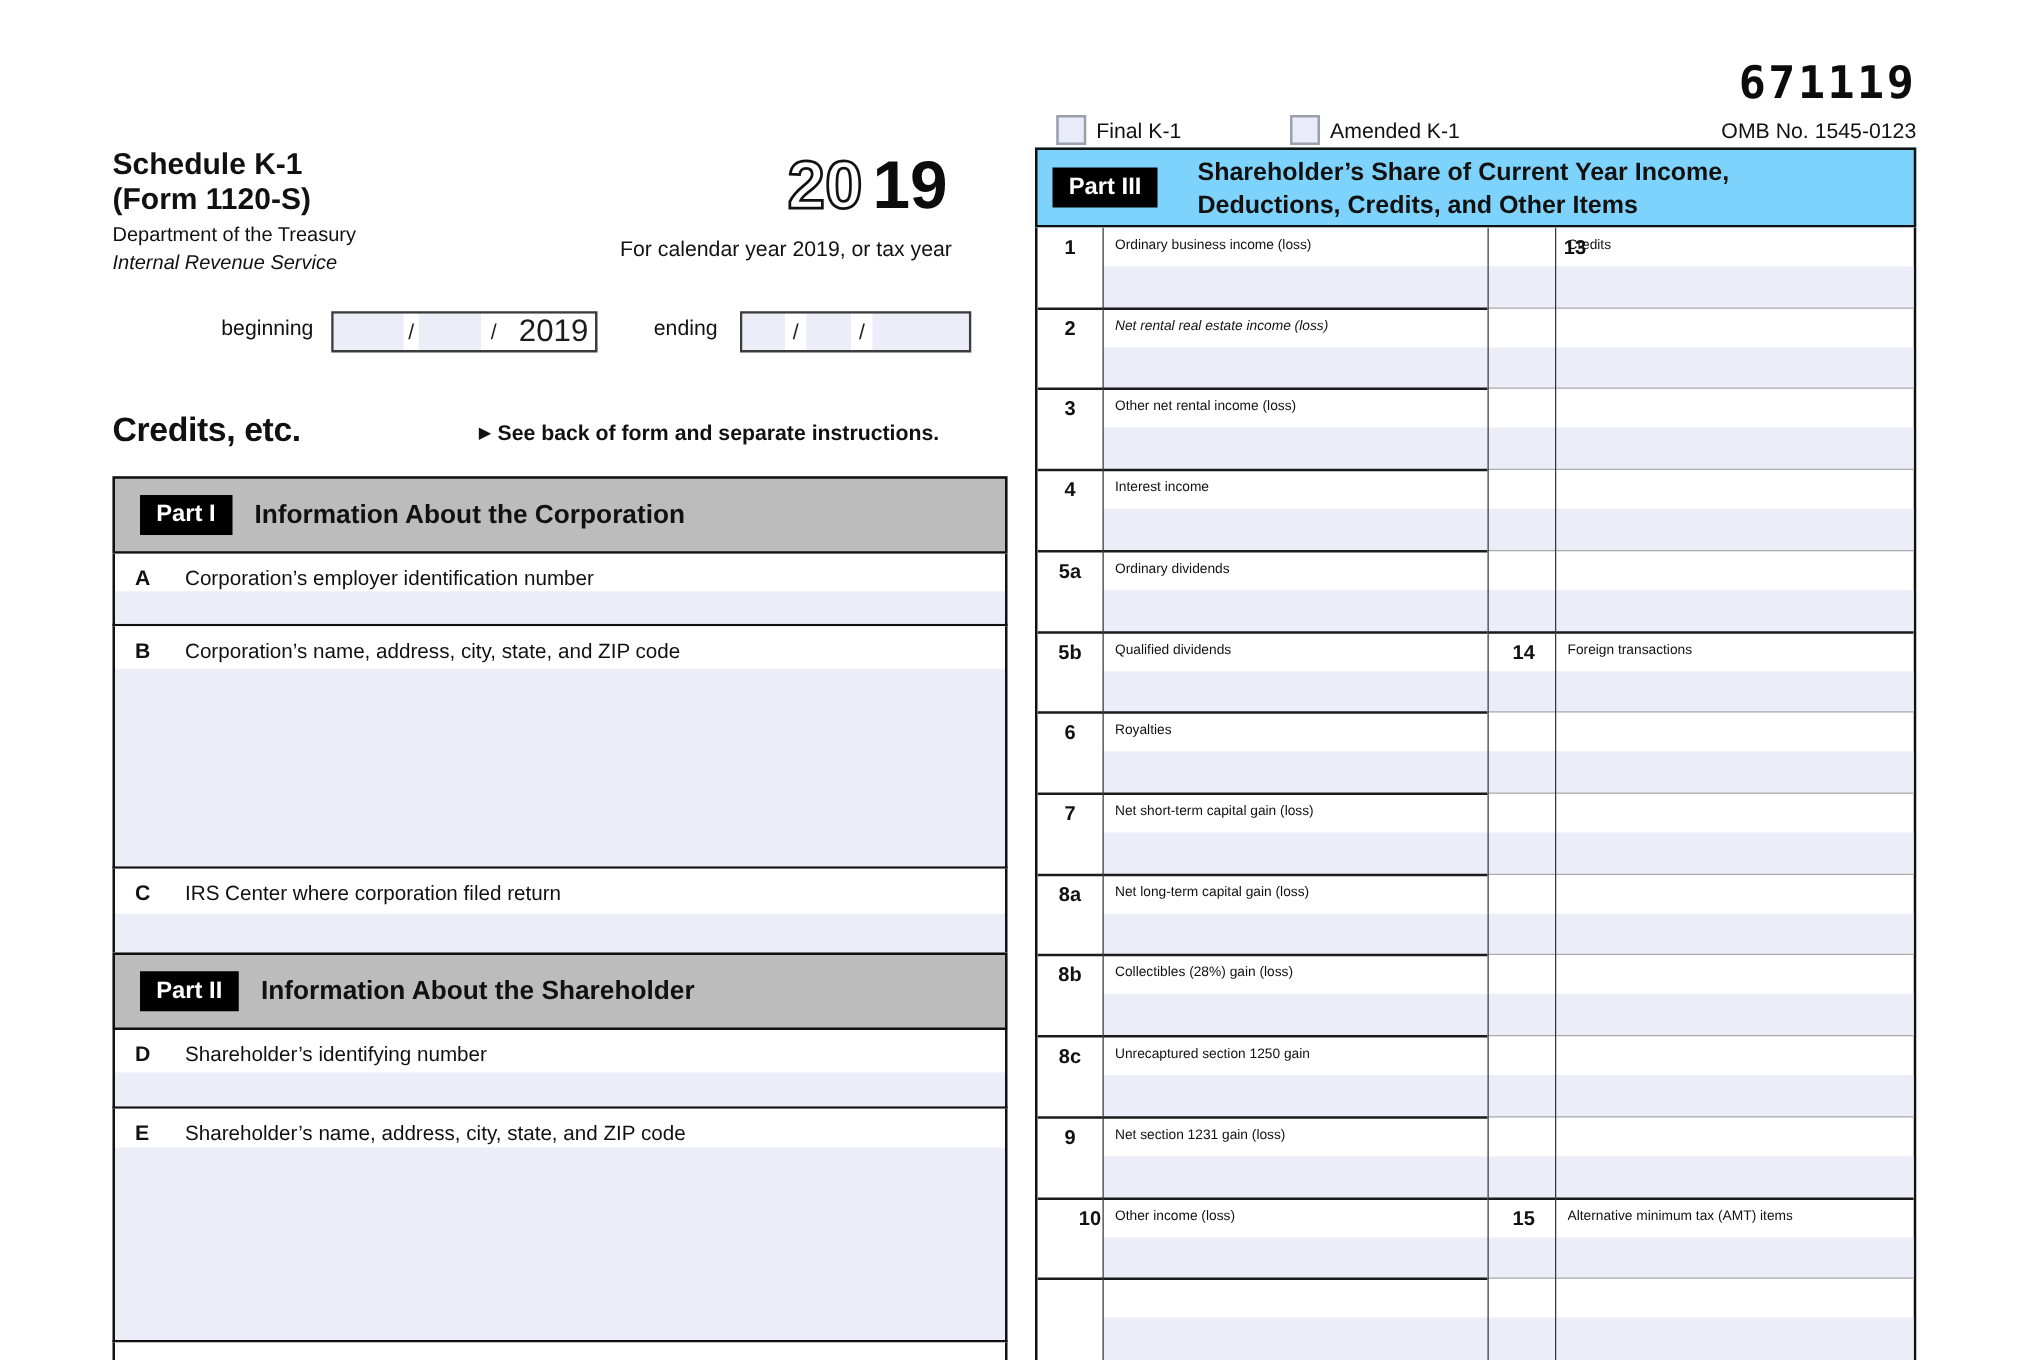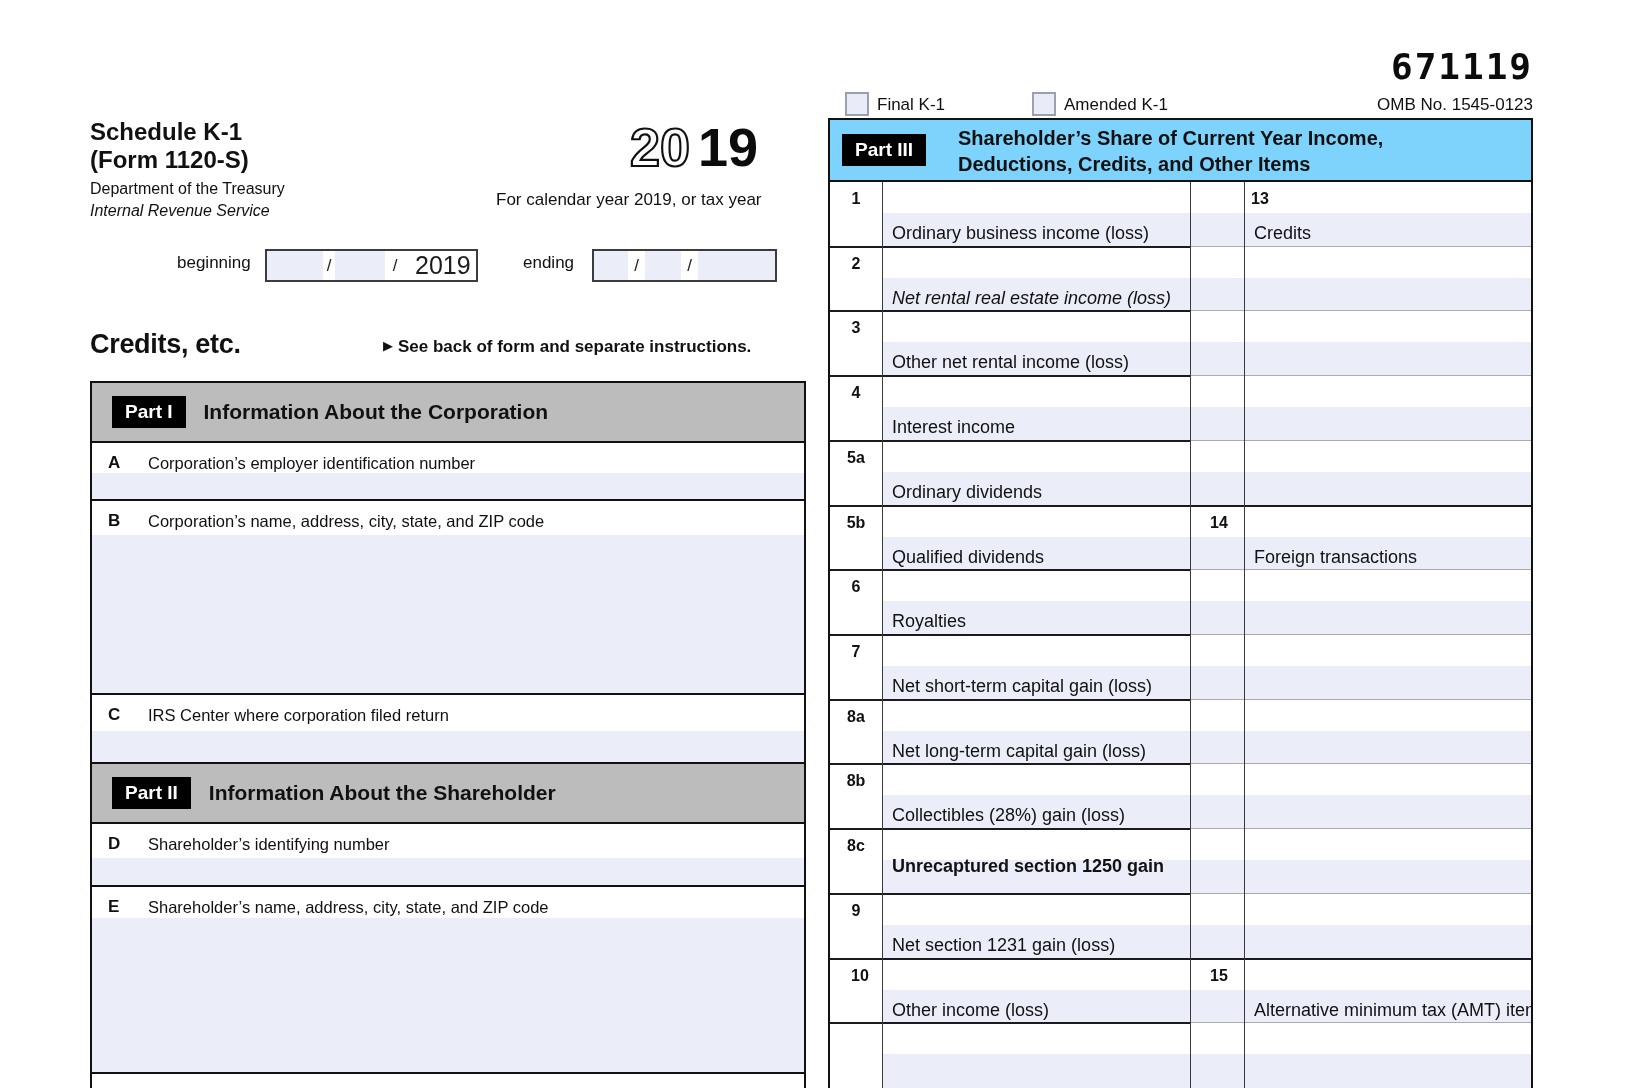--- a/index.html
+++ b/index.html
@@ -64,21 +64,21 @@
   .p3header{left:828px;top:118px;width:705px;height:64px;background:#7dd3fc;
     border:2px solid #111;box-sizing:border-box;}
   .p3header .ptag{position:absolute;left:12px;top:14px;margin:0;}
   .p3t{position:absolute;left:128px;font-size:20px;font-weight:700;white-space:nowrap;}
   .p3t1{top:7px;} .p3t2{top:33px;}
   .p3table{left:828px;top:182px;width:705px;height:906px;background:#fff;
     box-sizing:border-box;border-left:2px solid #111;border-right:2px solid #111;
     overflow:hidden;}
   .p3table .vline{position:absolute;top:0;bottom:0;width:1px;background:#3a3a3a;}
   .p3num{position:absolute;font-size:16px;font-weight:700;text-align:center;}
-  .p3lab{position:absolute;font-size:18px;white-space:nowrap;margin-top:33px;}
+  .p3lab{position:absolute;font-size:11px;white-space:nowrap;}
   .p3val{position:absolute;background:#ebeef8;}
   .hline{position:absolute;background:#1b1b1b;}
   .hline-light{position:absolute;background:#ababab;}
 </style>
 </head>
 <body>
 
 <div class="page">
 
   <div class="abs serial">671119</div>
@@ -201,28 +201,28 @@
       <div class="p3val" style="left: 52px; top: 549px; width: 308px; height: 33px;"></div>
       <div class="p3num" style="left: 0px; top: 526px; width: 52px;">8a</div>
       <div class="p3lab" style="left: 62px; top: 526px;">Net long-term capital gain (loss)</div>
       <div class="hline" style="left: 0px; top: 581px; width: 360px; height: 2px;"></div>
       <div class="p3val" style="left: 52px; top: 613px; width: 308px; height: 34px;"></div>
       <div class="p3num" style="left: 0px; top: 590px; width: 52px;">8b</div>
       <div class="p3lab" style="left: 62px; top: 590px;">Collectibles (28%) gain (loss)</div>
       <div class="hline" style="left: 0px; top: 646px; width: 360px; height: 2px;"></div>
       <div class="p3val" style="left: 52px; top: 678px; width: 308px; height: 34px;"></div>
       <div class="p3num" style="left: 0px; top: 655px; width: 52px;">8c</div>
-      <div class="p3lab" style="left: 62px; top: 641px; font-weight: bold;">Unrecaptured section 1250 gain</div>
+      <div class="p3lab" style="left: 62px; top: 655px;">Unrecaptured section 1250 gain</div>
       <div class="hline" style="left: 0px; top: 711px; width: 360px; height: 2px;"></div>
       <div class="p3val" style="left: 52px; top: 743px; width: 308px; height: 34px;"></div>
       <div class="p3num" style="left: 0px; top: 720px; width: 52px;">9</div>
       <div class="p3lab" style="left: 62px; top: 720px;">Net section 1231 gain (loss)</div>
       <div class="hline" style="left: 0px; top: 776px; width: 360px; height: 2px;"></div>
       <div class="p3val" style="left: 52px; top: 808px; width: 308px; height: 33px;"></div>
-      <div class="p3num" style="left: 4px; top: 785px; width: 52px;">10</div>
+      <div class="p3num" style="left: 16px; top: 785px; width: 52px;">10</div>
       <div class="p3lab" style="left: 62px; top: 785px;">Other income (loss)</div>
       <div class="hline" style="left: 0px; top: 840px; width: 360px; height: 2px;"></div>
       <div class="p3val" style="left: 52px; top: 872px; width: 308px; height: 34px;"></div>
       <div class="p3val" style="left: 360px; top: 31px; width: 341px; height: 34px;"></div>
       <div class="hline-light" style="left: 360px; top: 64px; width: 341px; height: 1px;"></div>
       <div class="p3val" style="left: 360px; top: 96px; width: 341px; height: 33px;"></div>
       <div class="hline-light" style="left: 360px; top: 128px; width: 341px; height: 1px;"></div>
       <div class="p3val" style="left: 360px; top: 160px; width: 341px; height: 34px;"></div>
       <div class="hline-light" style="left: 360px; top: 193px; width: 341px; height: 1px;"></div>
       <div class="p3val" style="left: 360px; top: 225px; width: 341px; height: 34px;"></div>

